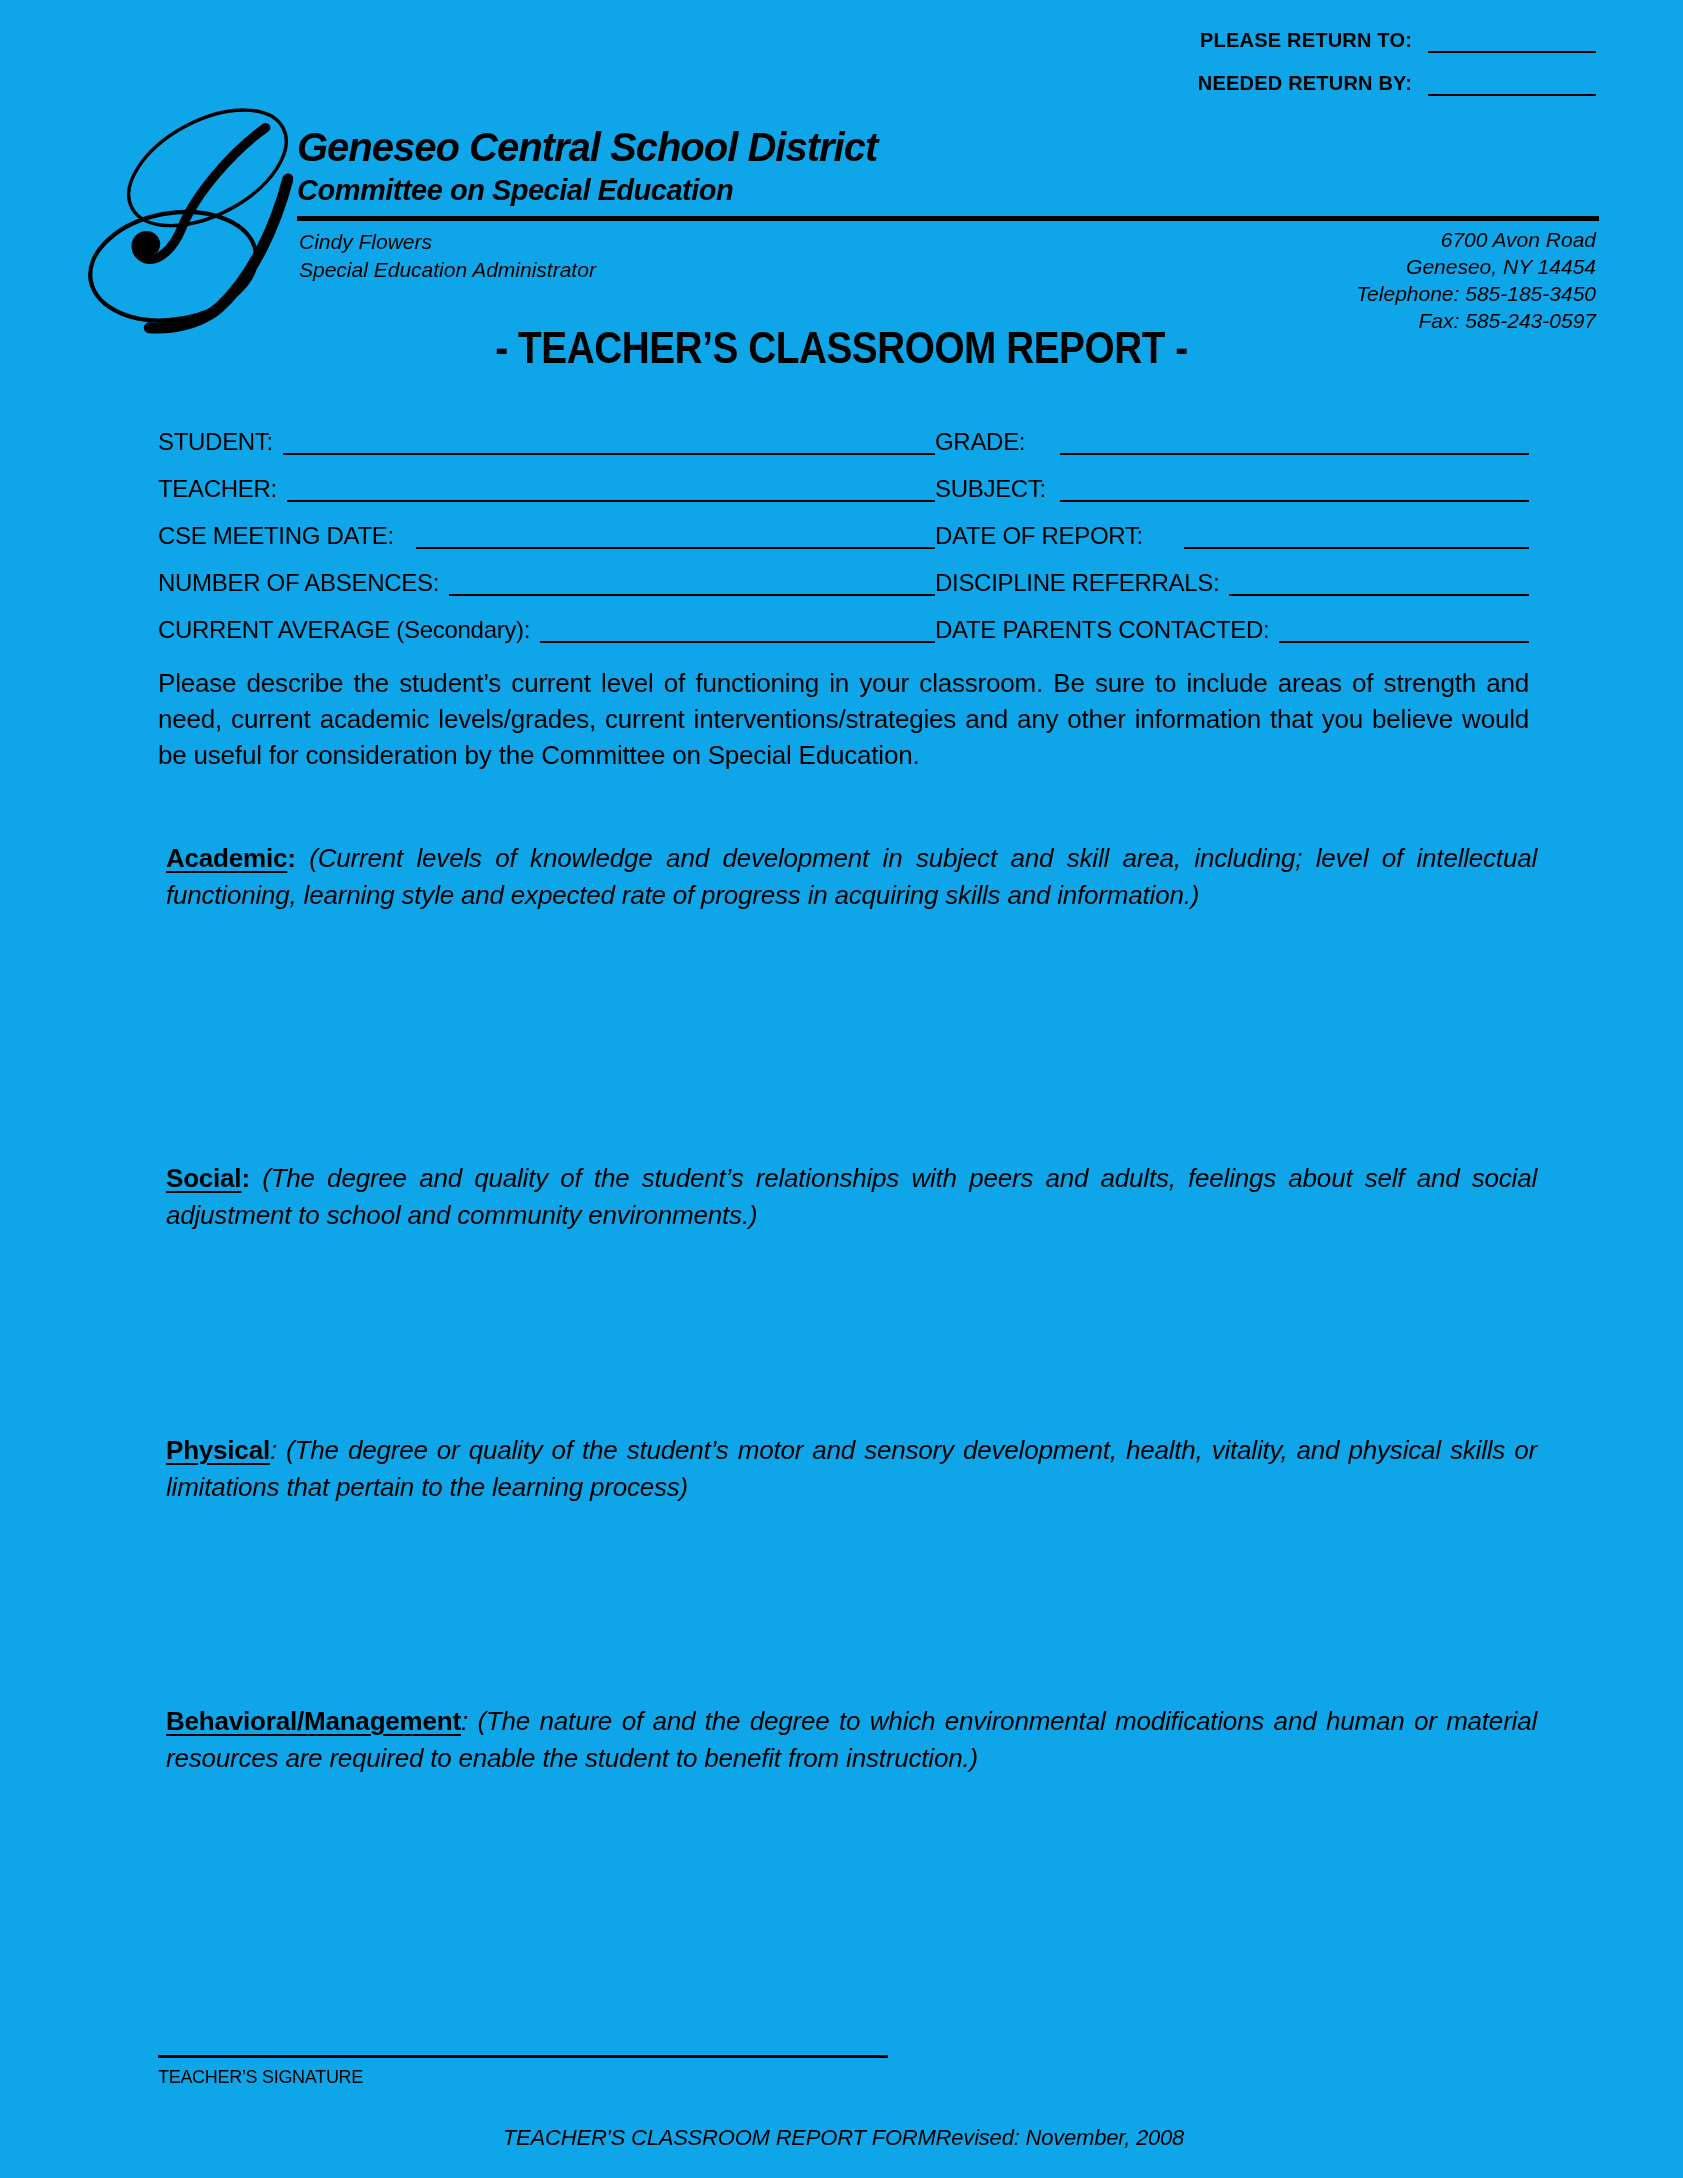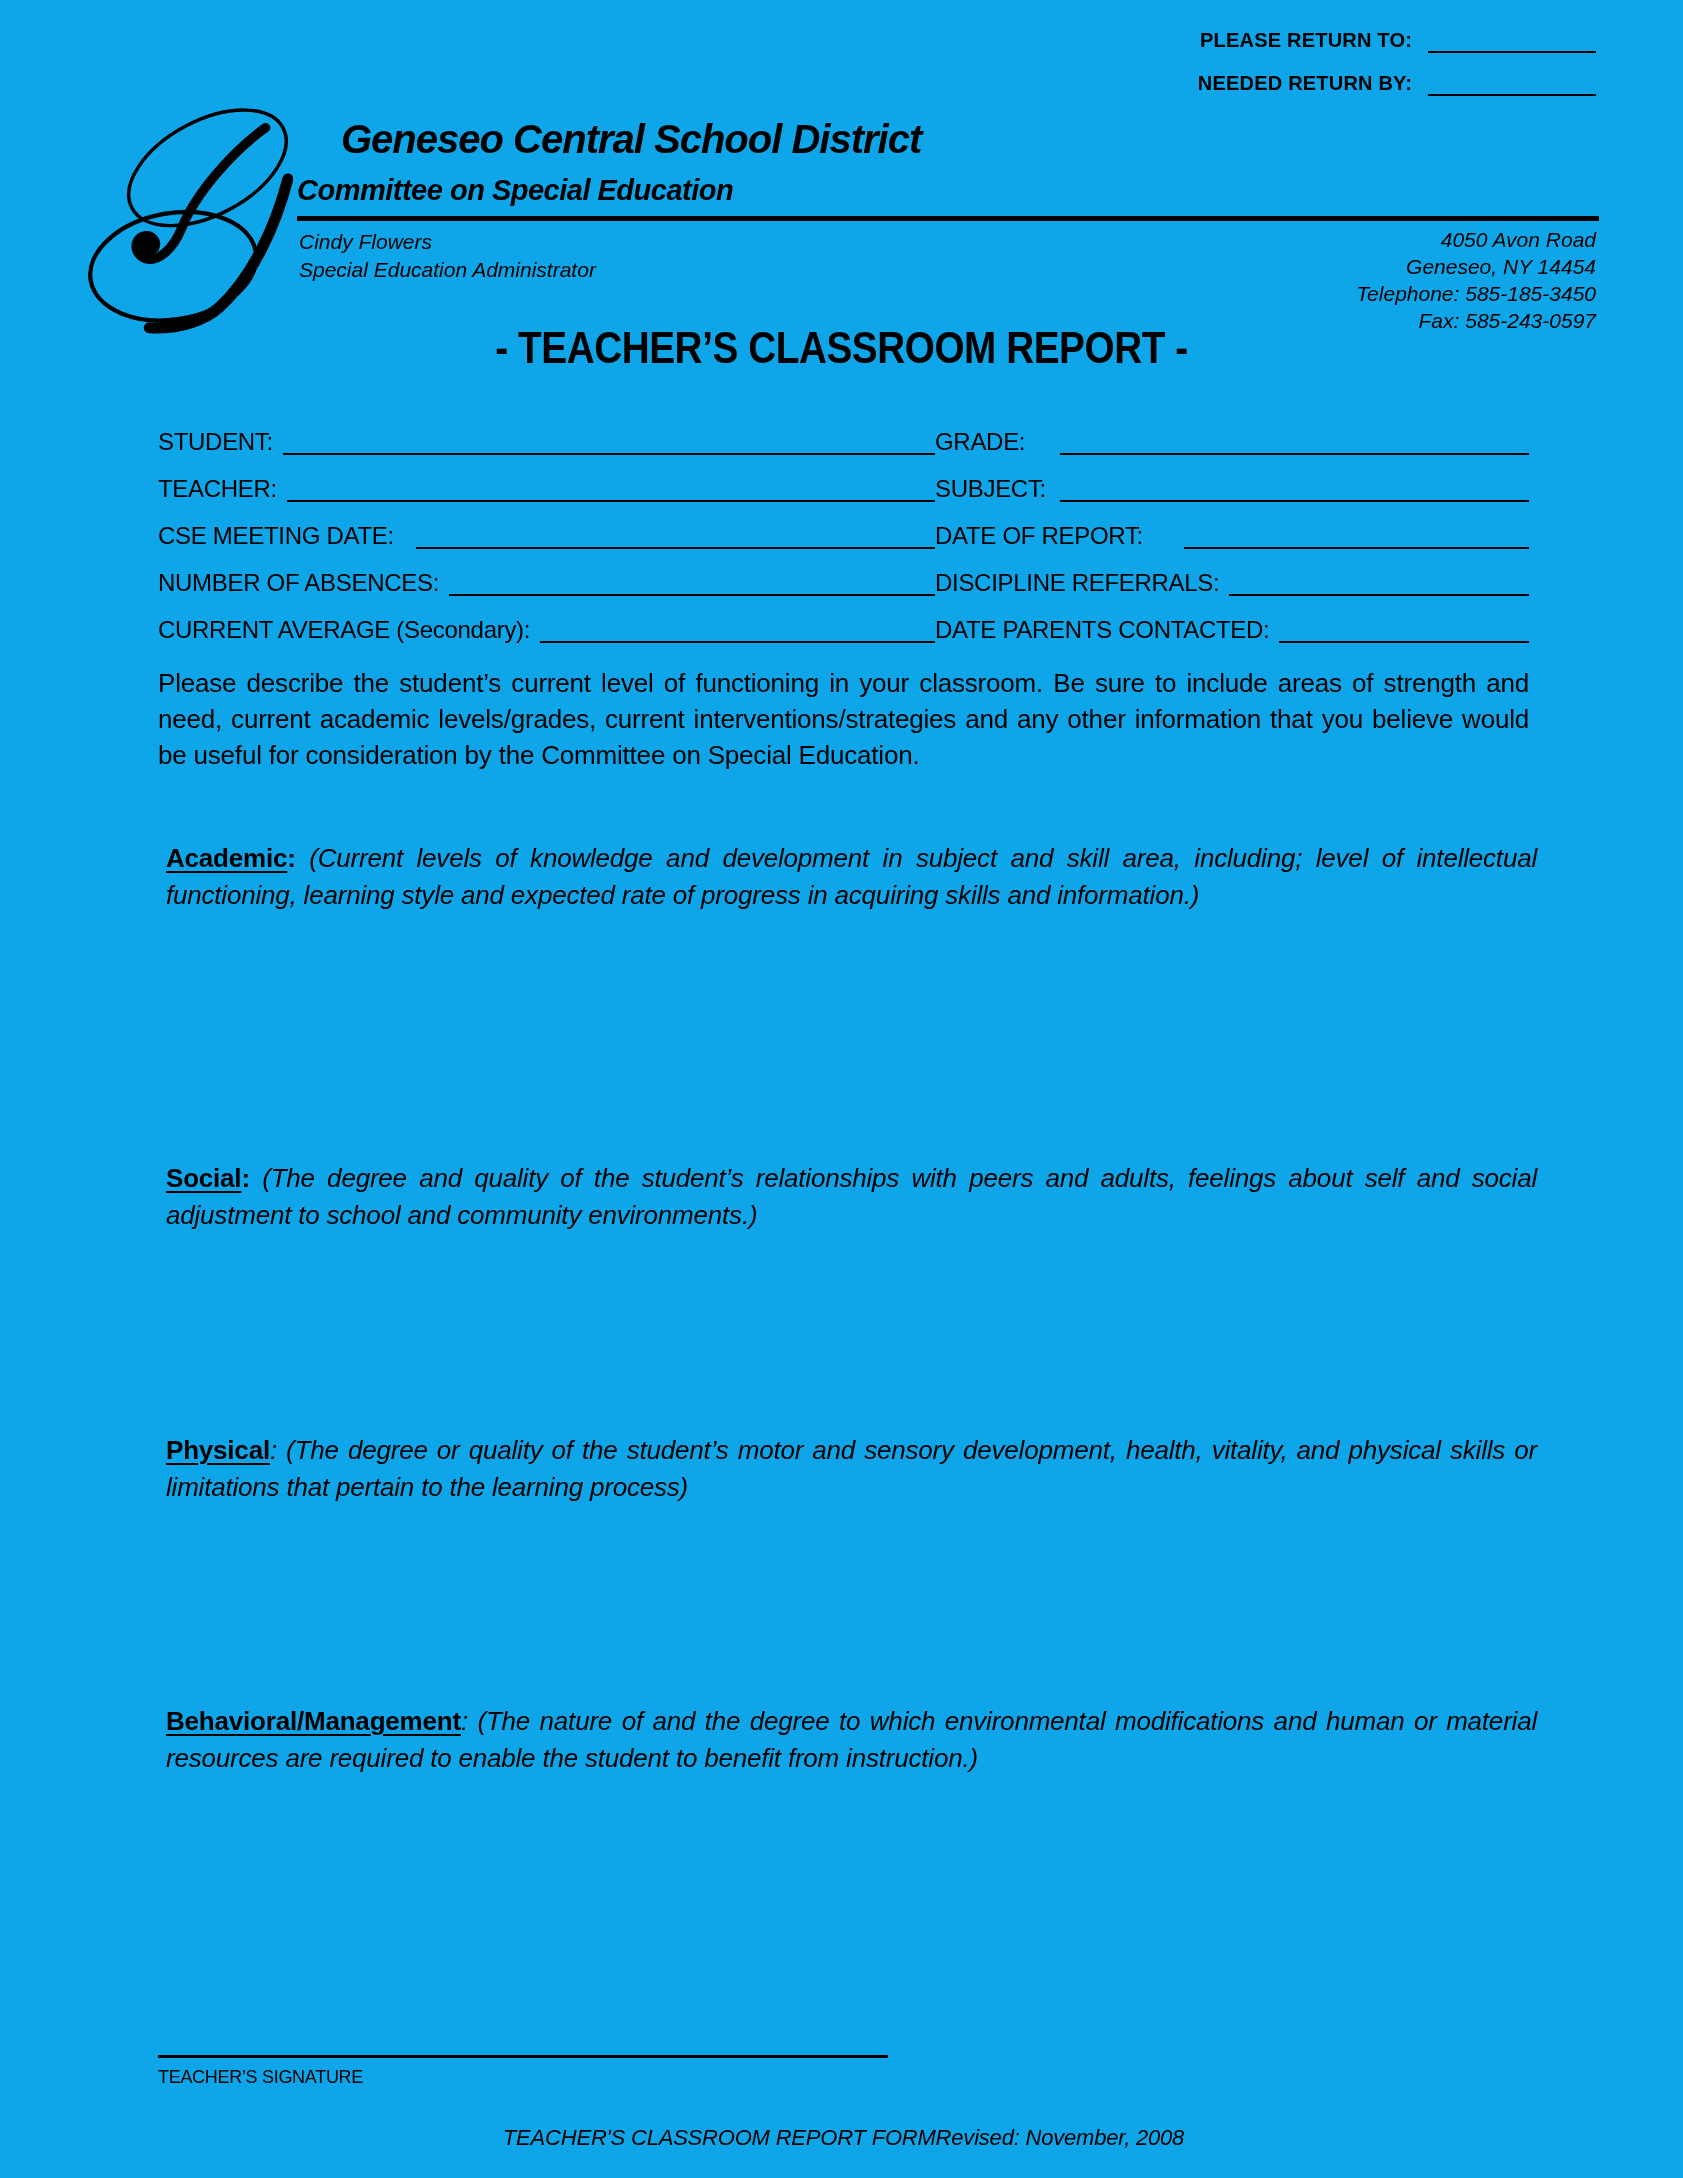--- a/index.html
+++ b/index.html
@@ -18,21 +18,21 @@
   .return-block { position: absolute; top: 30px; right: 87px; }
   .return-row { display: flex; align-items: flex-end; justify-content: flex-end; margin-bottom: 20px; }
   .return-label { font-size: 20px; font-weight: 700; letter-spacing: 0.2px; margin-right: 16px; line-height: 1; padding-bottom: 3px; }
   .return-line { width: 168px; height: 10px; border-bottom: 2px solid #000; }
 
   
   .logo-wrap { position: absolute; left: 45px; top: 50px; width: 248px; height: 287px; }
   .logo-wrap svg { width: 100%; height: 100%; }
 
   
-  .district-name { position: absolute; left: 297px; top: 117px; font-size: 40px; font-weight: 700; font-style: italic; letter-spacing: -1px; white-space: nowrap; margin-left: 44px; }
+  .district-name { position: absolute; left: 297px; top: 125px; font-size: 40px; font-weight: 700; font-style: italic; letter-spacing: -1px; white-space: nowrap; }
   .committee-name { position: absolute; left: 297px; top: 174px; font-size: 29px; font-weight: 700; font-style: italic; letter-spacing: -0.5px; white-space: nowrap; text-align: right; }
   .header-rule { position: absolute; left: 297px; top: 216px; width: 1302px; height: 5px; background: #000; }
   .contact-block { position: absolute; left: 299px; top: 228px; font-size: 21px; font-style: italic; line-height: 28px; }
   .address-block { position: absolute; right: 87px; top: 226px; font-size: 21px; font-style: italic; line-height: 27px; text-align: right; }
 
   
   .report-title { position: absolute; left: 0; top: 323px; width: 100%; text-align: center; font-size: 44px; font-weight: 700; letter-spacing: -0.5px; transform: scaleX(0.88); }
 
   
   .form-area { position: absolute; left: 158px; top: 408px; width: 1371px; }
@@ -95,21 +95,21 @@
   <div class="district-name">Geneseo Central School District</div>
   <div class="committee-name">Committee on Special Education</div>
   <div class="header-rule"></div>
 
   <div class="contact-block">
     <div>Cindy Flowers</div>
     <div>Special Education Administrator</div>
   </div>
 
   <div class="address-block">
-    <div>4050 Avon Road</div>
+    <div>6700 Avon Road</div>
     <div>Geneseo, NY  14454</div>
     <div>Telephone:  585-185-3450</div>
     <div>Fax:  585-243-0597</div>
   </div>
 
   <div class="report-title">- TEACHER’S CLASSROOM REPORT -</div>
 
   <div class="form-area">
     <div class="form-row">
       <div class="fcol-left">

